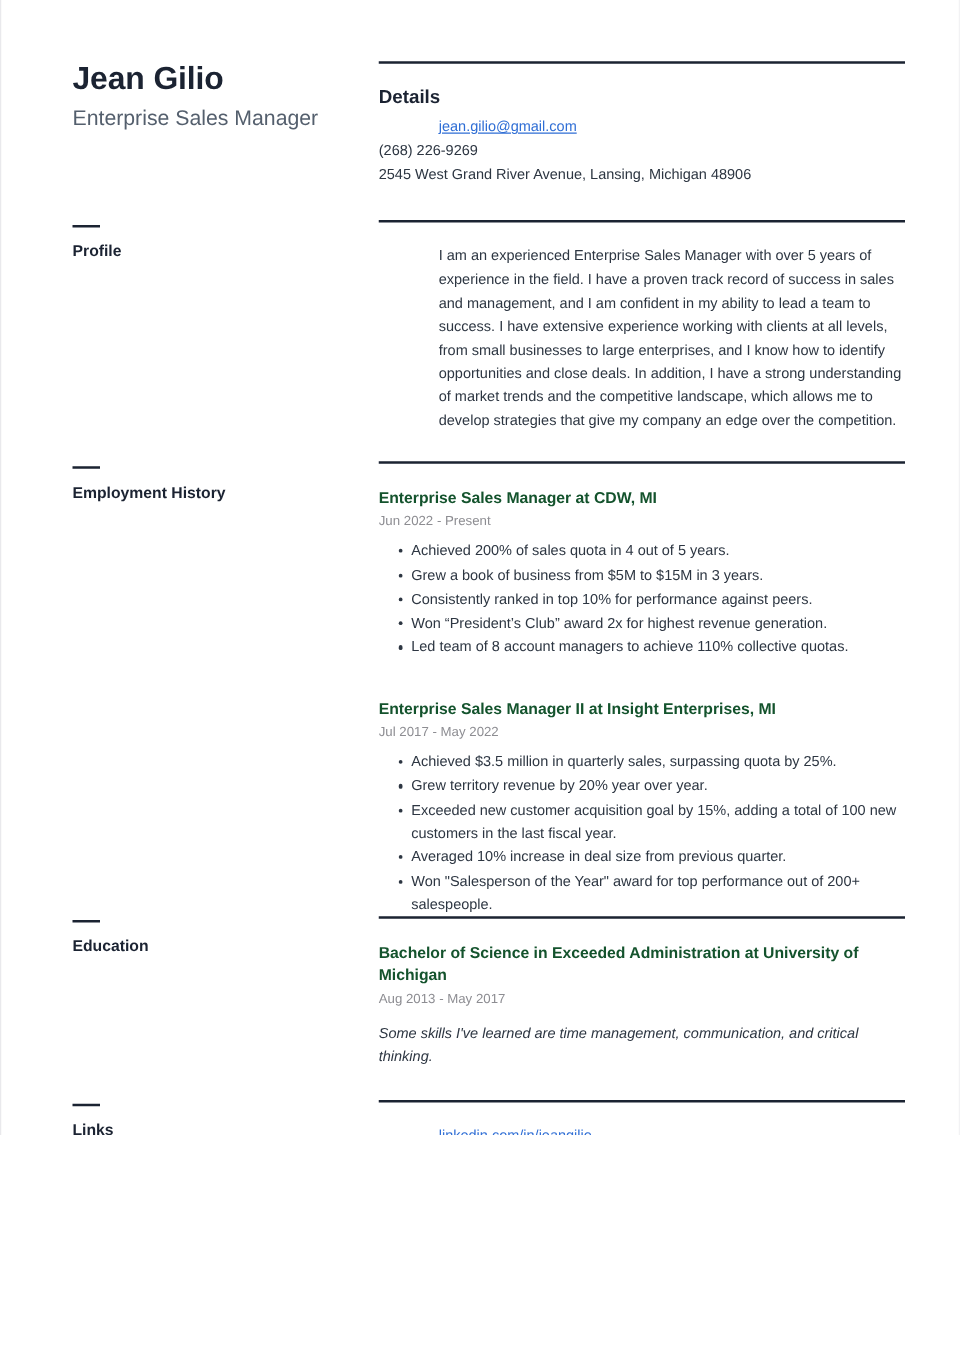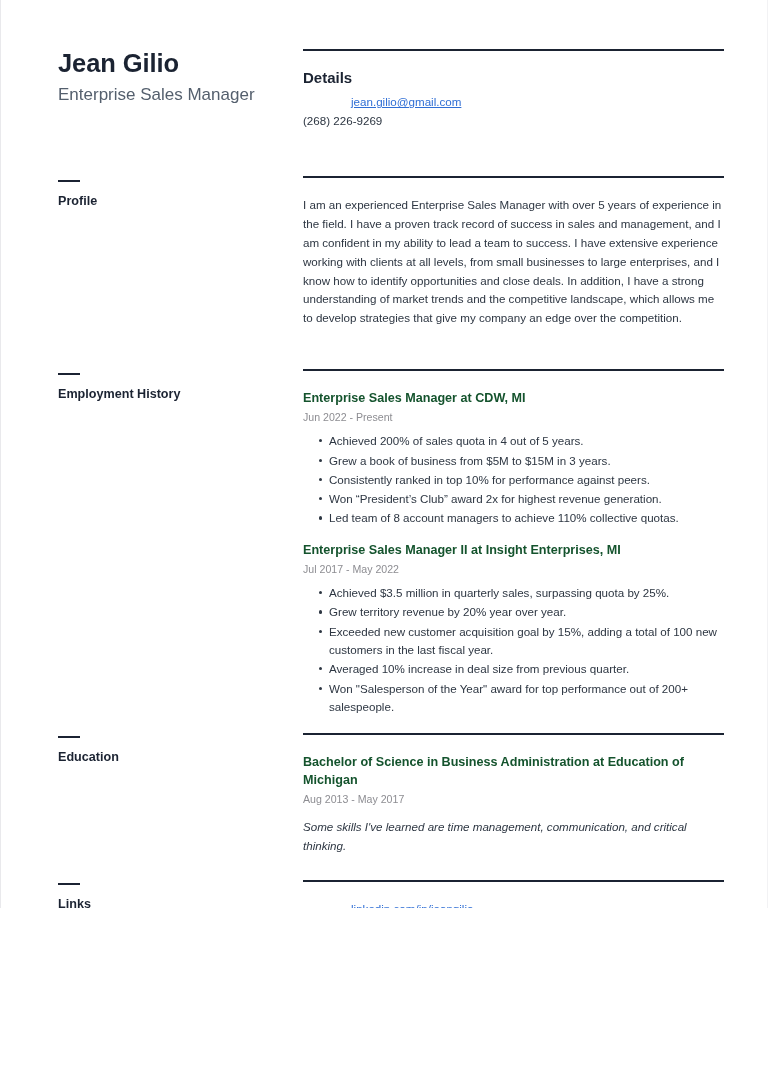--- a/index.html
+++ b/index.html
@@ -138,21 +138,21 @@
     position: absolute;
     left: 16px;
     top: 7px;
     width: 3.2px;
     height: 3.2px;
     border-radius: 50%;
     background: #2d3642;
   }
 
   .entry { margin-bottom: 0; }
-  .entry + .entry { margin-top: 14px; }
+  .entry + .entry { margin-top: 31px; }
 </style>
 </head>
 <body>
 
 <div class="resume-page">
 
   <div class="header">
     <h1 class="name">Jean Gilio</h1>
     <div class="job-title">Enterprise Sales Manager</div>
   </div>
@@ -178,26 +178,27 @@
   </div>
 
   <div class="rcol" style="top:49px;">
     <div class="rule"></div>
     <div style="padding-top:17px;">
       <div class="block-title">Details</div>
       <div style="margin-top:4px;">
         <a class="link">jean.gilio@gmail.com</a>
       </div>
       <div class="detail-line">(268) 226-9269</div>
+      <div class="detail-line">2545 West Grand River Avenue, Lansing, Michigan 48906</div>
     </div>
   </div>
 
   <div class="rcol" style="top:176px;">
     <div class="rule"></div>
-    <div style="padding-top:18px;">
+    <div style="padding-top:18px;margin-left:48px;">
       <p class="body-text">I am an experienced Enterprise Sales Manager with over 5 years of experience in the field. I have a proven track record of success in sales and management, and I am confident in my ability to lead a team to success. I have extensive experience working with clients at all levels, from small businesses to large enterprises, and I know how to identify opportunities and close deals. In addition, I have a strong understanding of market trends and the competitive landscape, which allows me to develop strategies that give my company an edge over the competition.</p>
     </div>
   </div>
 
   <div class="rcol" style="top:369px;">
     <div class="rule"></div>
     <div style="padding-top:19px;">
 
       <div class="entry">
         <div class="entry-title">Enterprise Sales Manager at CDW, MI</div>
@@ -223,21 +224,21 @@
         </ul>
       </div>
 
     </div>
   </div>
 
   <div class="rcol" style="top:733px;">
     <div class="rule"></div>
     <div style="padding-top:19px;">
       <div class="entry">
-        <div class="entry-title">Bachelor of Science in Business Administration at Education of Michigan</div>
+        <div class="entry-title">Bachelor of Science in Exceeded Administration at University of Michigan</div>
         <div class="entry-date">Aug 2013 - May 2017</div>
         <p class="body-text" style="margin-top:11px;font-style:italic;">Some skills I've learned are time management, communication, and critical thinking.</p>
       </div>
     </div>
   </div>
 
   <div class="rcol" style="top:880px;">
     <div class="rule"></div>
     <div style="padding-top:17px;">
       <a class="link">linkedin.com/in/jeangilio</a>

